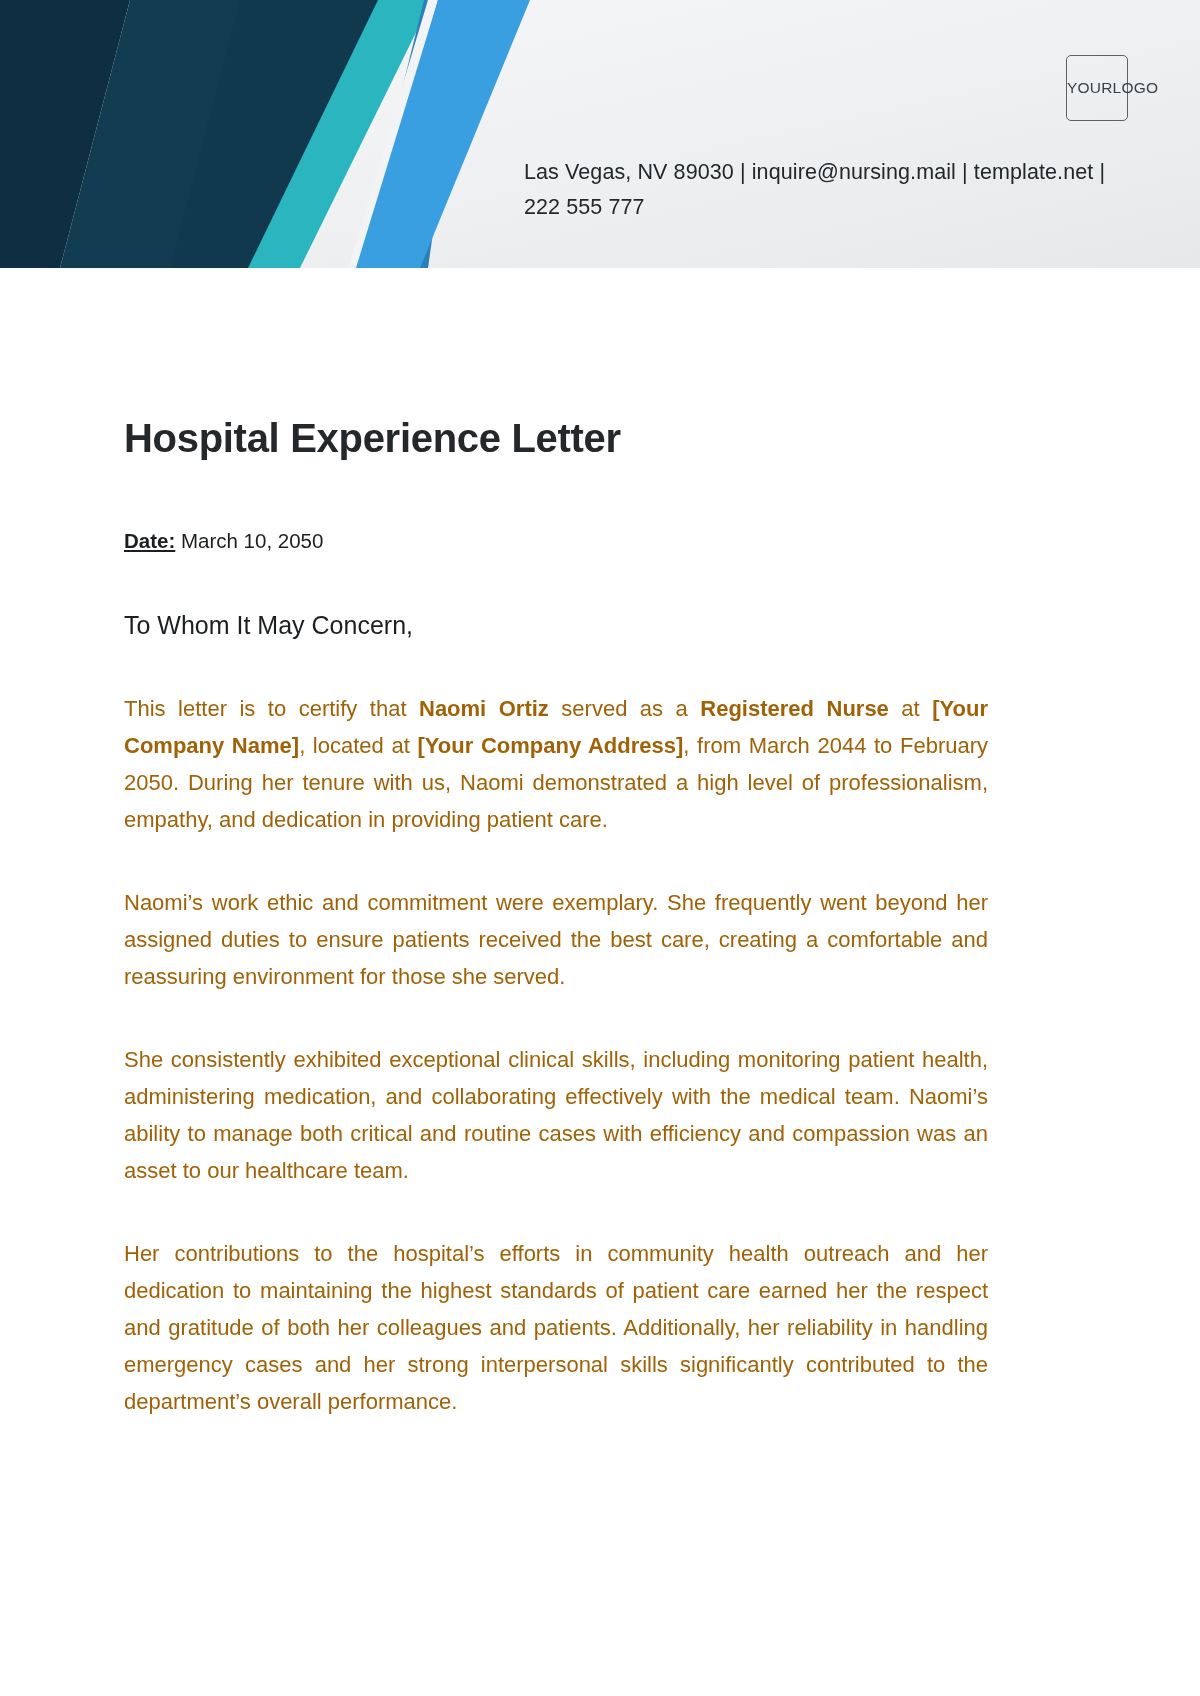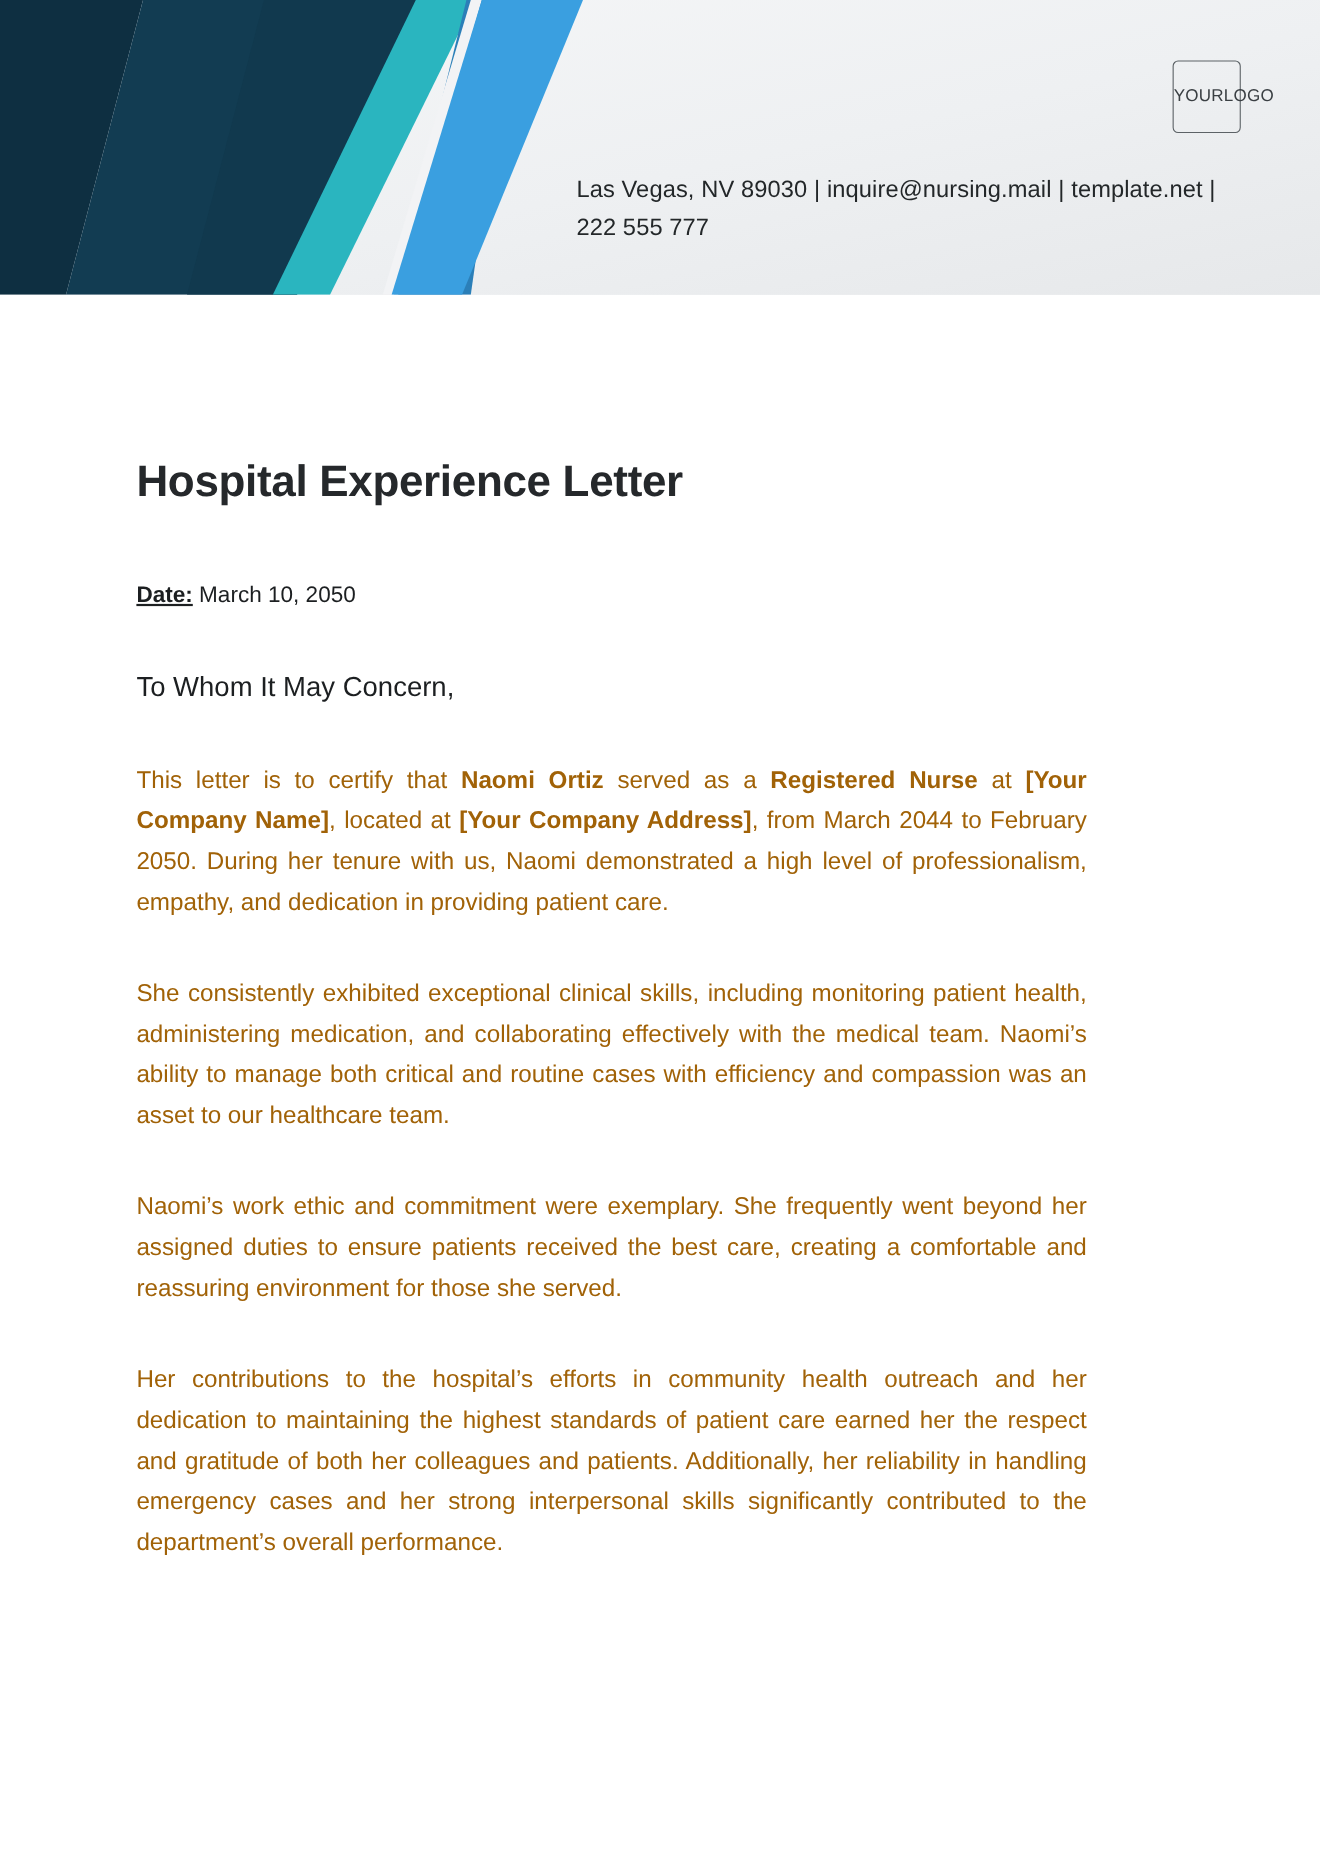--- a/index.html
+++ b/index.html
@@ -155,17 +155,17 @@
 
   <h1 class="doc-title">Hospital Experience Letter</h1>
 
   <div class="date-line">
     <b>Date:</b><span>&nbsp;</span><span>March 10, 2050</span>
   </div>
 
   <div class="salutation">To Whom It May Concern,</div>
 
   <p class="para first"><span>This letter is to certify that </span><b>Naomi Ortiz</b><span> served as a </span><b>Registered Nurse</b><span> at </span><b>[Your Company Name]</b><span>, located at </span><b>[Your Company Address]</b><span>, from March 2044 to February 2050. During her tenure with us, Naomi demonstrated a high level of professionalism, empathy, and dedication in providing patient care.</span></p>
+  <p class="para"><span>Naomi’s work ethic and commitment were exemplary. She frequently went beyond her assigned duties to ensure patients received the best care, creating a comfortable and reassuring environment for those she served.</span></p>
   <p class="para"><span>She consistently exhibited exceptional clinical skills, including monitoring patient health, administering medication, and collaborating effectively with the medical team. Naomi’s ability to manage both critical and routine cases with efficiency and compassion was an asset to our healthcare team.</span></p>
-  <p class="para"><span>Naomi’s work ethic and commitment were exemplary. She frequently went beyond her assigned duties to ensure patients received the best care, creating a comfortable and reassuring environment for those she served.</span></p>
   <p class="para"><span>Her contributions to the hospital’s efforts in community health outreach and her dedication to maintaining the highest standards of patient care earned her the respect and gratitude of both her colleagues and patients. Additionally, her reliability in handling emergency cases and her strong interpersonal skills significantly contributed to the department’s overall performance.</span></p>
 
 </div>
 
 </body></html>

